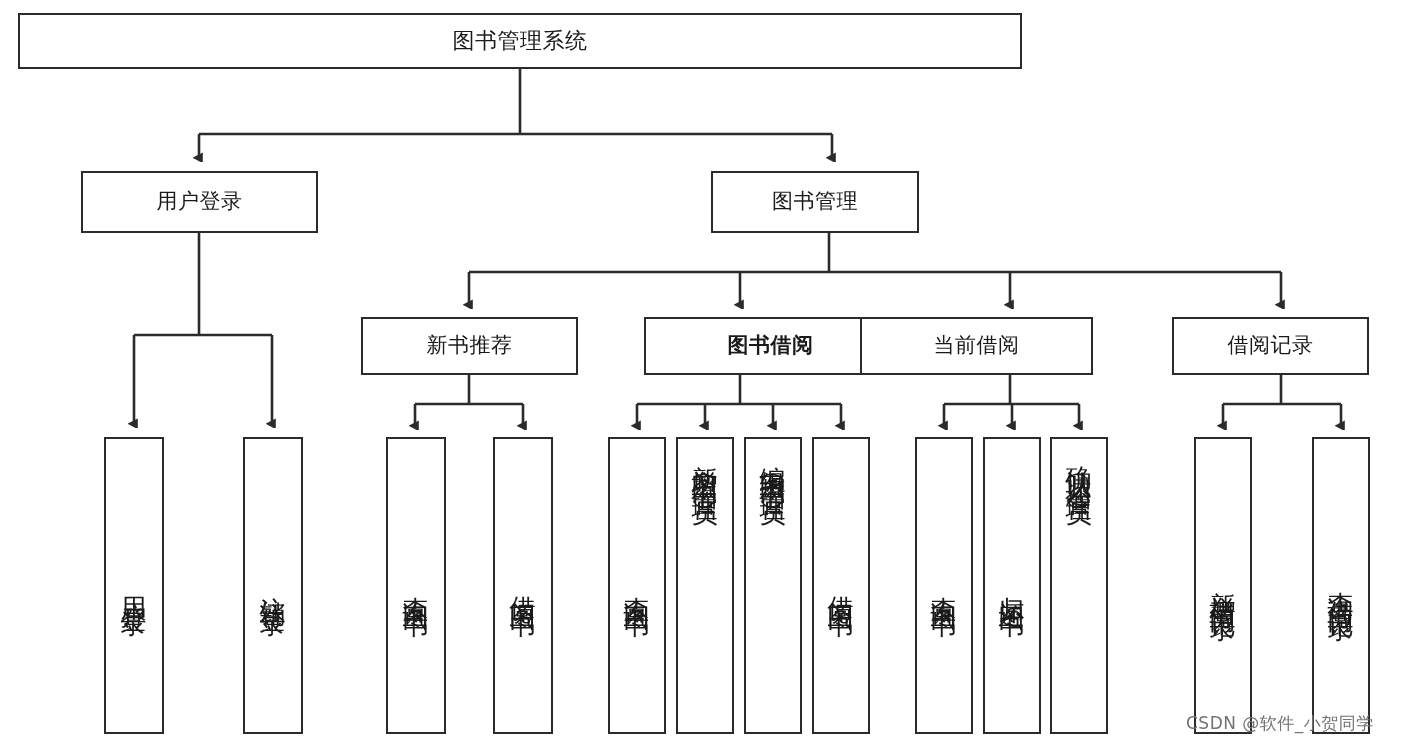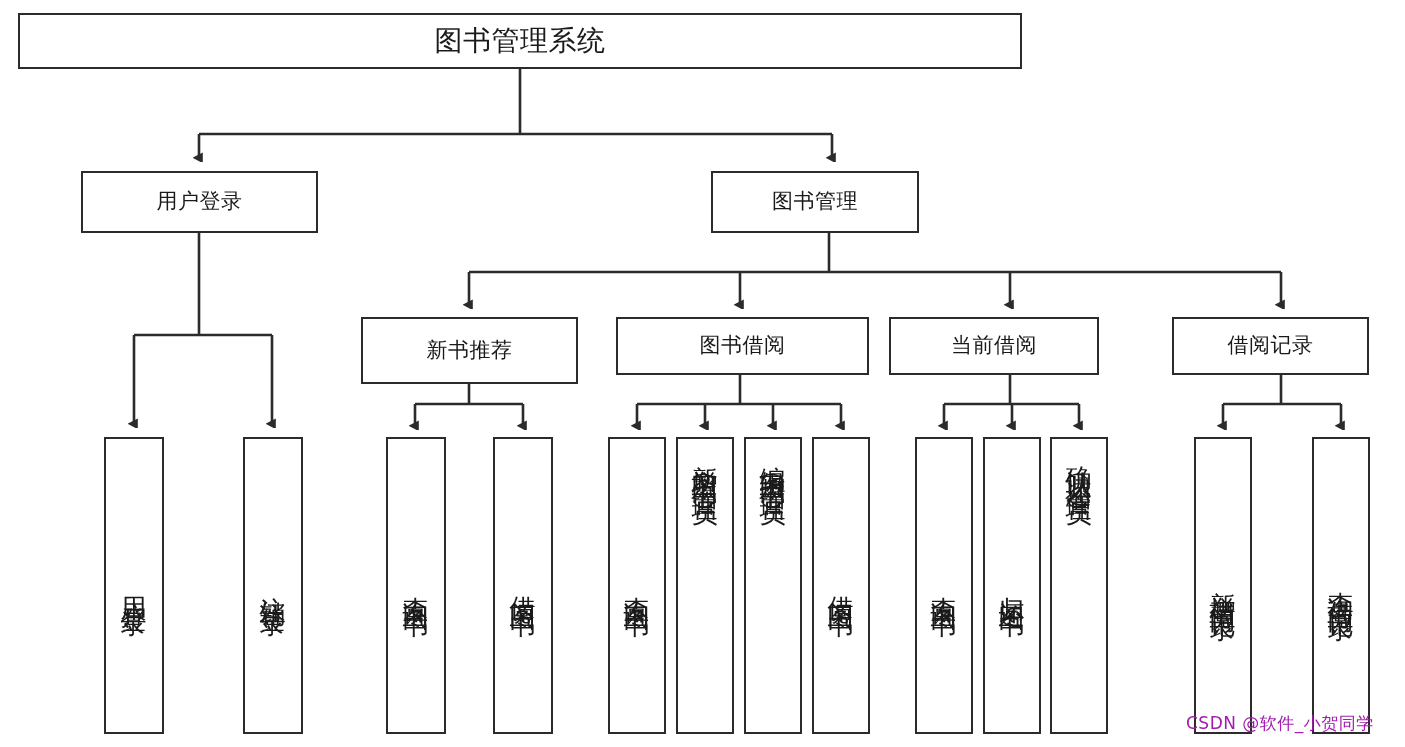--- a/index.html
+++ b/index.html
@@ -36,21 +36,21 @@
     display:block;
     line-height:1.12;
     text-align:center;
     white-space:nowrap;
   }
   
   .node.horiz .label{
     font-size:21px;
     letter-spacing:0.5px;
   }
-  .node.root .label{font-size:28px;}
+  .node.root .label{font-size:22px;}
   
   .node.vert{
     align-items:flex-start;
     justify-content:center;
     padding-top:6px;
   }
   .node.vert .label{
     writing-mode:vertical-rl;
     text-orientation:upright;
     font-size:26px;
@@ -63,21 +63,21 @@
   .node.vert.centered{
     align-items:center;
     padding-top:0;
   }
   
   #watermark{
     position:absolute;
     left:1186px;
     top:712px;
     font-size:17px;
-    color:#a21caf;
+    color:#737373;
     letter-spacing:0.5px;
     white-space:nowrap;
     user-select:none;
     text-align:right;
   }
 </style>
 </head>
 <body>
 
 <div id="canvas">
@@ -137,29 +137,29 @@
   </div>
 
   <div class="node horiz" style="left:81px;top:171px;width:237px;height:62px;">
     <span class="label">用户登录</span>
   </div>
 
   <div class="node horiz" style="left:711px;top:171px;width:208px;height:62px;">
     <span class="label">图书管理</span>
   </div>
 
-  <div class="node horiz" style="left:361px;top:317px;width:217px;height:67px;">
+  <div class="node horiz" style="left:361px;top:317px;width:217px;height:58px;">
     <span class="label">新书推荐</span>
   </div>
 
-  <div class="node horiz" style="left:616px;top:317px;width:253px;height:58px;">
+  <div class="node horiz" style="left:644px;top:317px;width:253px;height:58px;font-weight:bold;">
     <span class="label">图书借阅</span>
   </div>
 
-  <div class="node horiz" style="left:889px;top:317px;width:210px;height:58px;">
+  <div class="node horiz" style="left:860px;top:317px;width:233px;height:58px;">
     <span class="label">当前借阅</span>
   </div>
 
   <div class="node horiz" style="left:1172px;top:317px;width:197px;height:58px;">
     <span class="label">借阅记录</span>
   </div>
 
   <div class="node vert centered" style="left:104px;top:437px;width:60px;height:297px;">
     <span class="label">用户登录</span>
   </div>

